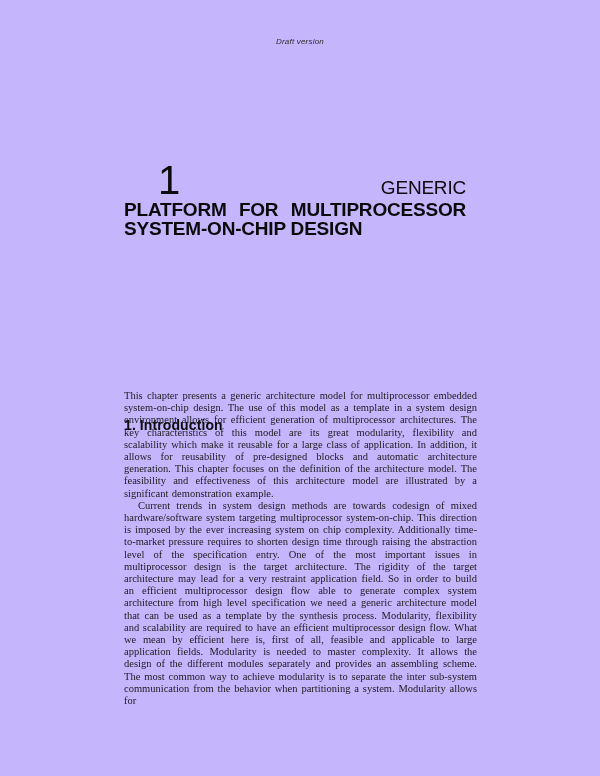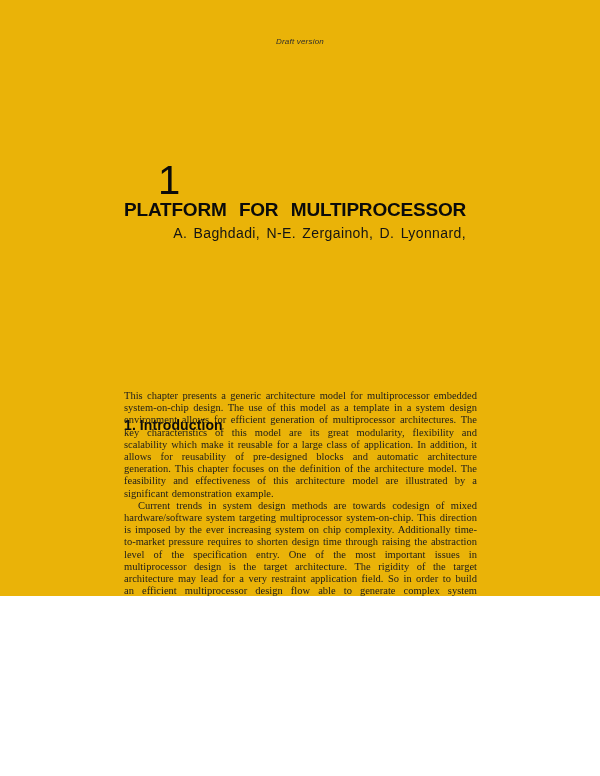--- a/index.html
+++ b/index.html
@@ -3,22 +3,22 @@
 <meta charset="utf-8">
 <style>
   html, body {
     margin: 0;
     padding: 0;
     background: #ffffff;
   }
   .page {
     position: relative;
     width: 600px;
-    height: 596px;
-    background: #eab308;
+    height: 776px;
+    background: #c4b5fd;
     overflow: hidden;
   }
   .draft {
     position: absolute;
     top: 37px;
     left: 0;
     width: 600px;
     text-align: center;
     font-family: "Liberation Sans", sans-serif;
     font-style: italic;
@@ -96,25 +96,26 @@
 </head>
 <body>
 
 <div class="page">
 
   <div class="draft">Draft version</div>
 
   <div class="title-block">
     <div class="title-line1">
       <span class="chapter-num">1</span>
+      <span class="title-word">GENERIC</span>
     </div>
     <div class="title-line justify">PLATFORM FOR MULTIPROCESSOR</div>
+    <div class="title-line">SYSTEM-ON-CHIP DESIGN</div>
 
     <div class="authors">
-      <div>A. Baghdadi, N-E. Zergainoh, D. Lyonnard,</div>
     </div>
   </div>
 
   <div class="section-heading">1. Introduction</div>
 
   <div class="body-text">
     <p class="para">This chapter presents a generic architecture model for multiprocessor embedded system-on-chip design. The use of this model as a template in a system design environment allows for efficient generation of multiprocessor architectures. The key characteristics of this model are its great modularity, flexibility and scalability which make it reusable for a large class of application. In addition, it allows for reusability of pre-designed blocks and automatic architecture generation. This chapter focuses on the definition of the architecture model. The feasibility and effectiveness of this architecture model are illustrated by a significant demonstration example.</p>
     <p class="para indented">Current trends in system design methods are towards codesign of mixed hardware/software system targeting multiprocessor system-on-chip. This direction is imposed by the ever increasing system on chip complexity. Additionally time-to-market pressure requires to shorten design time through raising the abstraction level of the specification entry. One of the most important issues in multiprocessor design is the target architecture. The rigidity of the target architecture may lead for a very restraint application field. So in order to build an efficient multiprocessor design flow able to generate complex system architecture from high level specification we need a generic architecture model that can be used as a template by the synthesis process. Modularity, flexibility and scalability are required to have an efficient multiprocessor design flow. What we mean by efficient here is, first of all, feasible and applicable to large application fields. Modularity is needed to master complexity. It allows the design of the different modules separately and provides an assembling scheme. The most common way to achieve modularity is to separate the inter sub-system communication from the behavior when partitioning a system. Modularity allows for</p>
   </div>
 

